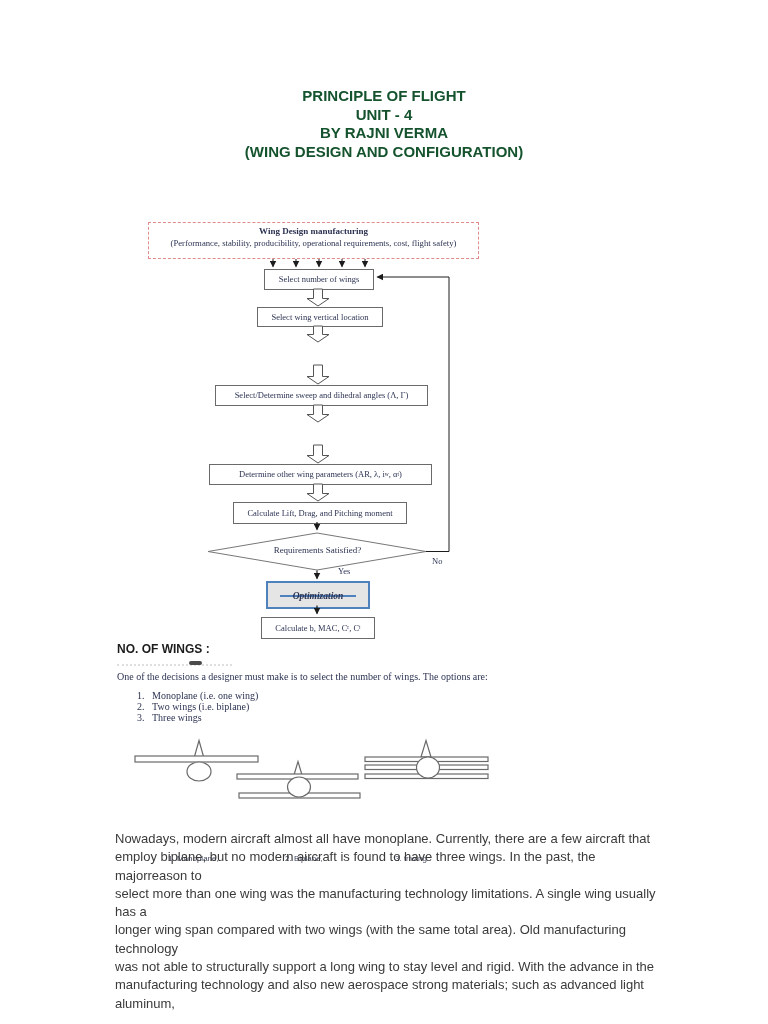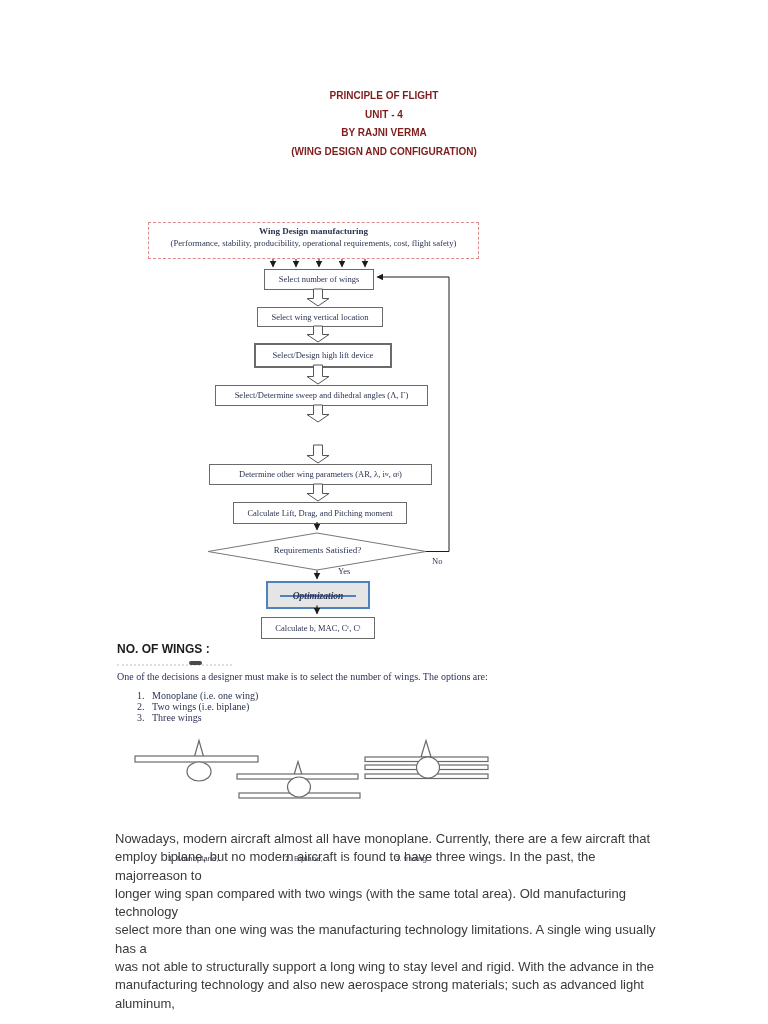--- a/index.html
+++ b/index.html
@@ -2,21 +2,21 @@
 <html><head>
 <meta charset="utf-8">
 <style>
   html,body { margin:0; padding:0; background:#ffffff; }
   .page { position:relative; width:768px; height:1024px; background:#fff; overflow:hidden;
           font-family:"Liberation Serif", serif; }
 
   
   .title-block { position:absolute; left:0; top:87px; width:768px; text-align:center;
                  font-family:"Liberation Sans", sans-serif; font-weight:bold;
-                 font-size:10px; line-height:18.5px; color:#7f1d1d; }
+                 font-size:15px; line-height:18.5px; color:#14532d; }
 
   
   .layer { position:absolute; left:0; top:0; pointer-events:none; }
   .under { z-index:1; }
   .over  { z-index:4; }
 
   
   .fc-box { position:absolute; z-index:2; background:#fff; border:1.3px solid #6a6a6a;
             display:flex; align-items:center; justify-content:center; text-align:center;
             font-size:8.5px; color:#2c3352; line-height:1.05; }
@@ -90,21 +90,20 @@
     </g>
   </svg>
 
   <div class="fc-req">
     <div class="fc-req-title">Wing Design manufacturing</div>
     <div class="fc-req-sub">(Performance, stability, producibility, operational requirements, cost, flight safety)</div>
   </div>
 
   <div class="fc-box" style="left:264px;top:269px;width:108px;height:19px;">Select number of wings</div>
   <div class="fc-box" style="left:257px;top:307px;width:124px;height:18px;">Select wing vertical location</div>
-  <div class="fc-box" style="left:254px;top:343px;width:134px;height:21px;border-width:2px;">Select/Design high lift device</div>
   <div class="fc-box" style="left:215px;top:385px;width:211px;height:19px;">Select/Determine sweep and dihedral angles (Λ, Γ)</div>
   <div class="fc-box" style="left:209px;top:464px;width:221px;height:19px;">
       <span>Determine other wing parameters (AR, λ, i</span>
       <sub>w</sub>
       <span>, α</span>
       <sub>t</sub>
       <span>)</span>
     </div>
   <div class="fc-box" style="left:233px;top:502px;width:172px;height:20px;border-width:1.8px;">Calculate Lift, Drag, and Pitching moment</div>
 
@@ -170,19 +169,19 @@
     <span class="opt-text">Three wings</span>
   </div>
 
   <div class="fig-caption" style="left:168px;">1. Monoplane,</div>
   <div class="fig-caption" style="left:285px;">2. Biplane,</div>
   <div class="fig-caption" style="left:395px;">3. triwing</div>
 
   <div class="para">
     <div>Nowadays, modern aircraft almost all have monoplane. Currently, there are a few aircraft that</div>
     <div>employ biplane, but no modern aircraft is found to have three wings. In the past, the majorreason to</div>
+    <div>select more than one wing was the manufacturing technology limitations. A single wing usually has a</div>
     <div>longer wing span compared with two wings (with the same total area). Old manufacturing technology</div>
-    <div>select more than one wing was the manufacturing technology limitations. A single wing usually has a</div>
     <div>was not able to structurally support a long wing to stay level and rigid. With the advance in the</div>
     <div>manufacturing technology and also new aerospace strong materials; such as advanced light aluminum,</div>
   </div>
 
 </div>
 
 </body></html>

